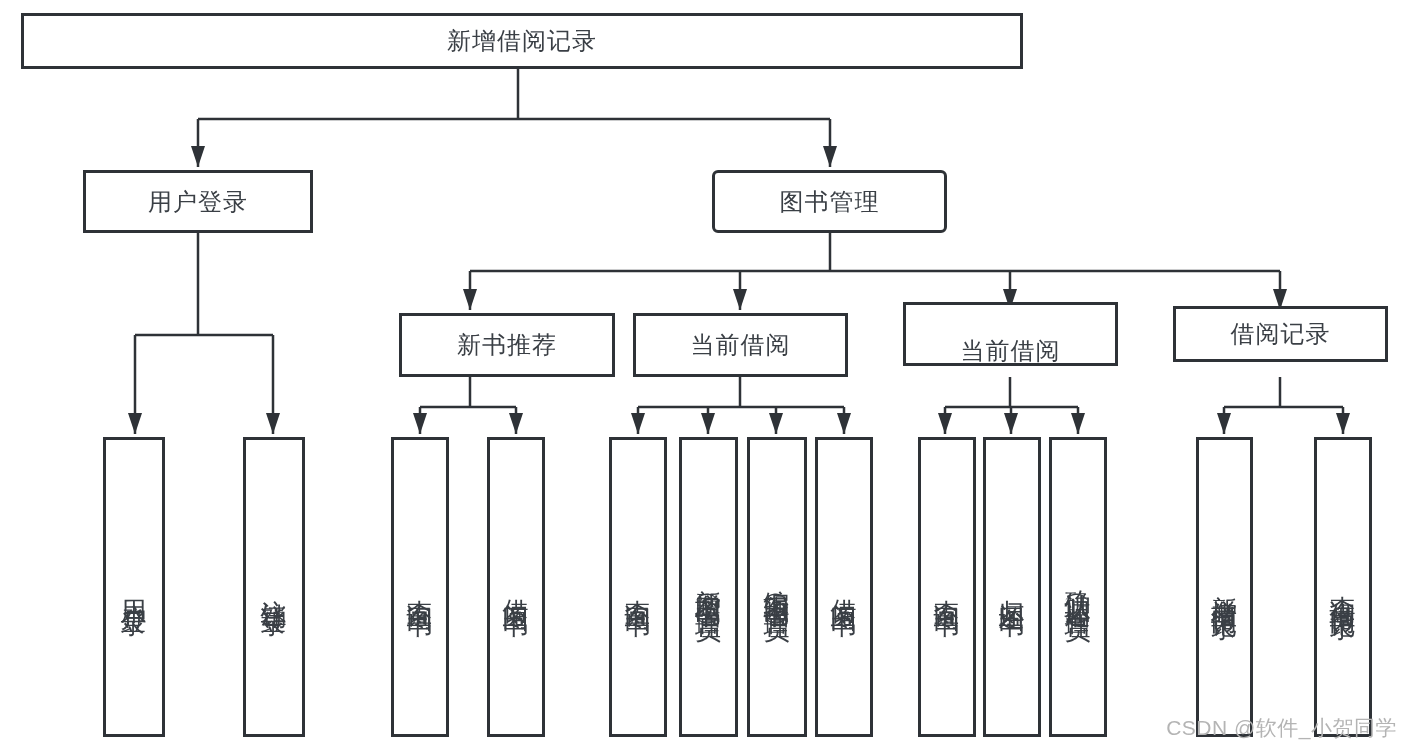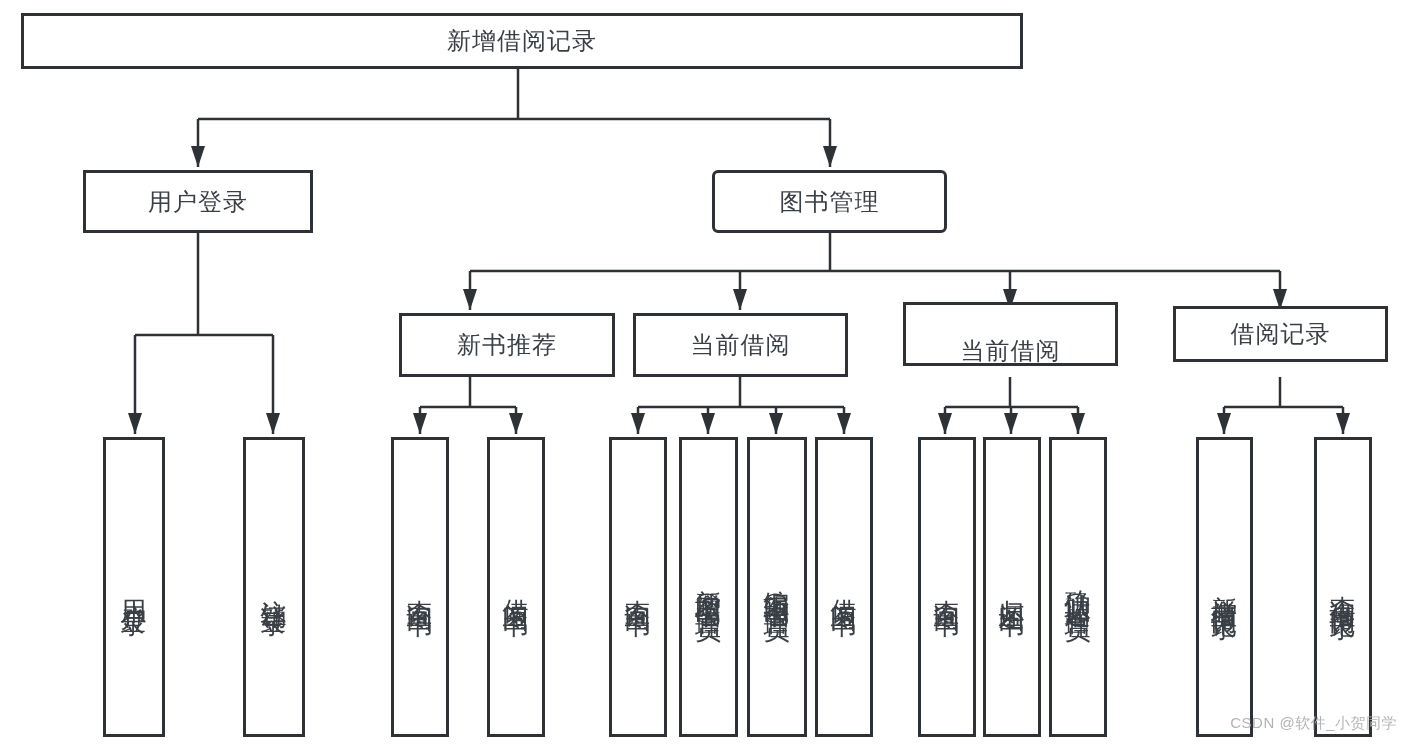--- a/index.html
+++ b/index.html
@@ -40,21 +40,21 @@
     writing-mode: vertical-rl;
     text-orientation: mixed;
     font-size: 26px;
     letter-spacing: 4px;
     line-height: 1;
   }
   .watermark {
     position: absolute;
     right: 8px;
     top: 714px;
-    font-size: 15px;
+    font-size: 21px;
     color: #b4b4b4;
     letter-spacing: 0.5px;
     white-space: nowrap;
     z-index: 5;
   }
 </style>
 </head>
 <body>
 
 <div class="canvas">

